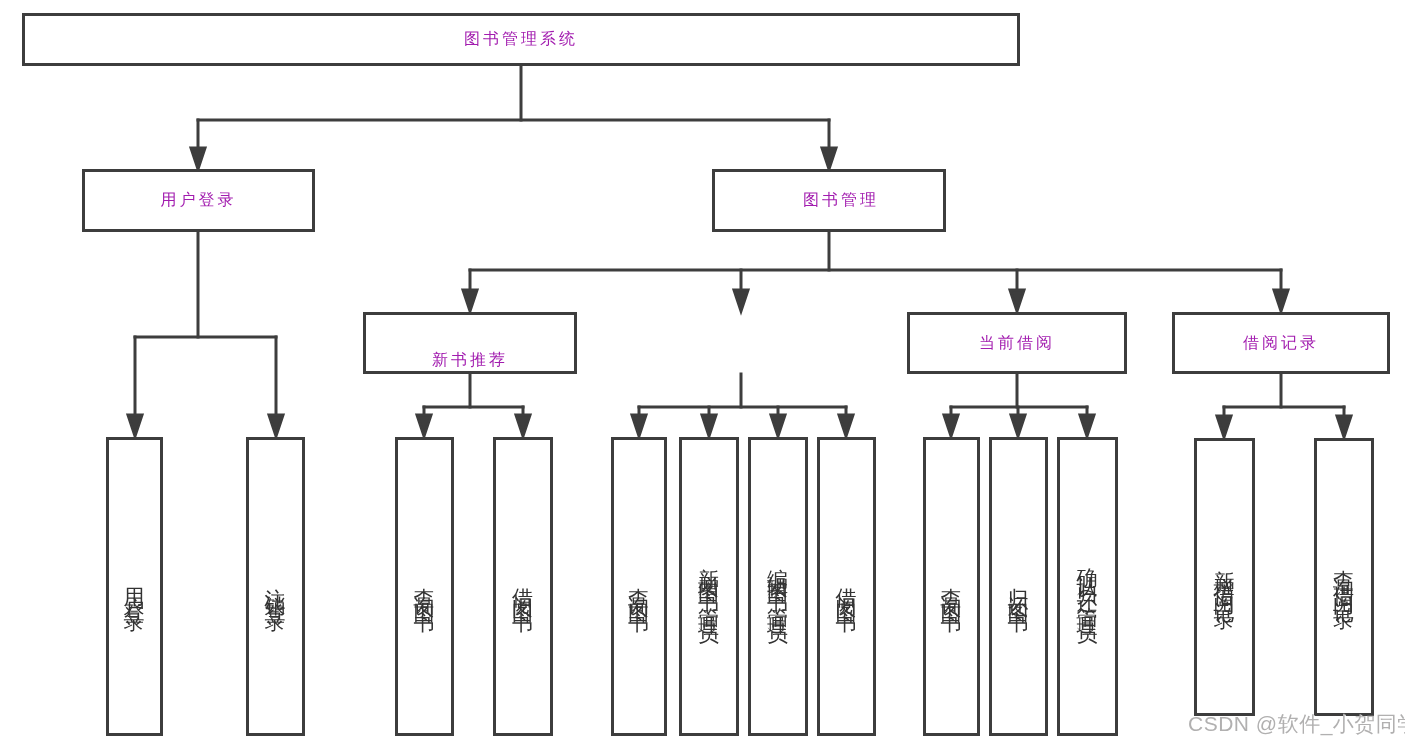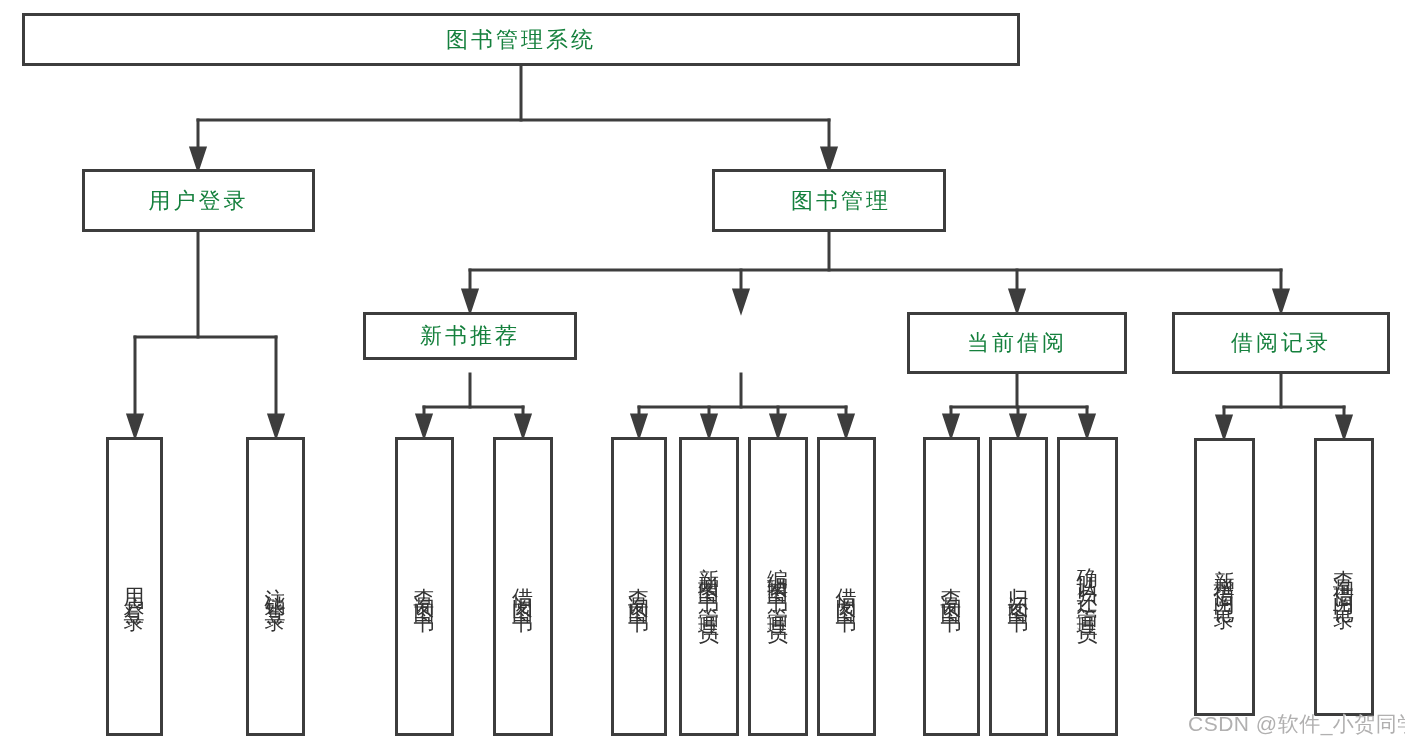--- a/index.html
+++ b/index.html
@@ -22,23 +22,23 @@
     position: absolute;
     box-sizing: border-box;
     border: 3px solid #3d3d3d;
     background: #ffffff;
     display: flex;
     align-items: center;
     justify-content: center;
     z-index: 2;
   }
   .hlabel {
-    font-size: 22px;
+    font-size: 16px;
     letter-spacing: 3px;
-    color: #15803d;
+    color: #a21caf;
     white-space: nowrap;
   }
   .vlabel {
     writing-mode: vertical-rl;
     text-orientation: mixed;
     font-size: 21px;
     letter-spacing: 8px;
     color: #333333;
     line-height: 1;
     white-space: nowrap;
@@ -142,21 +142,21 @@
     <span class="hlabel">图书管理系统</span>
   </div>
 
   <div class="node" style="left:82px; top:169px; width:233px; height:63px;">
     <span class="hlabel">用户登录</span>
   </div>
   <div class="node" style="left:712px; top:169px; width:234px; height:63px;padding-left:24px;">
     <span class="hlabel">图书管理</span>
   </div>
 
-  <div class="node" style="left:363px; top:312px; width:214px; height:48px;">
+  <div class="node" style="left:363px; top:312px; width:214px; height:62px;align-items:flex-end;">
     <span class="hlabel">新书推荐</span>
   </div>
   <div class="node" style="left:907px; top:312px; width:220px; height:62px;">
     <span class="hlabel">当前借阅</span>
   </div>
   <div class="node" style="left:1172px; top:312px; width:218px; height:62px;">
     <span class="hlabel">借阅记录</span>
   </div>
 
   <div class="node" style="left:106px; top:437px; width:57px; height:299px;">

